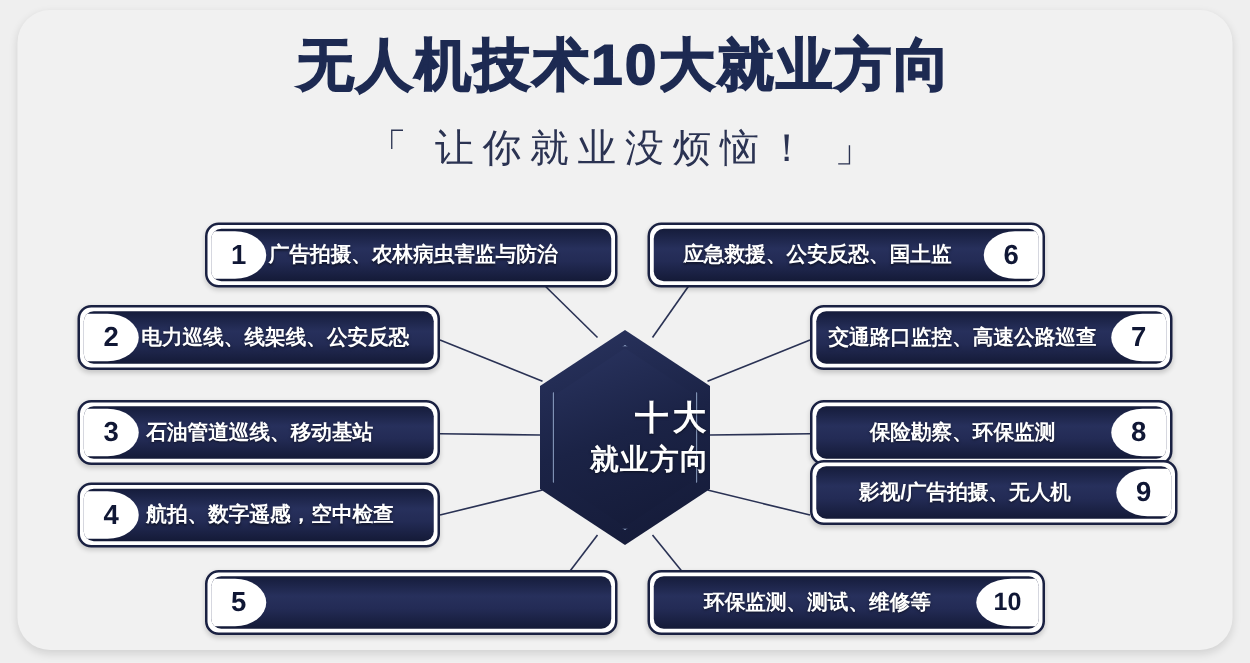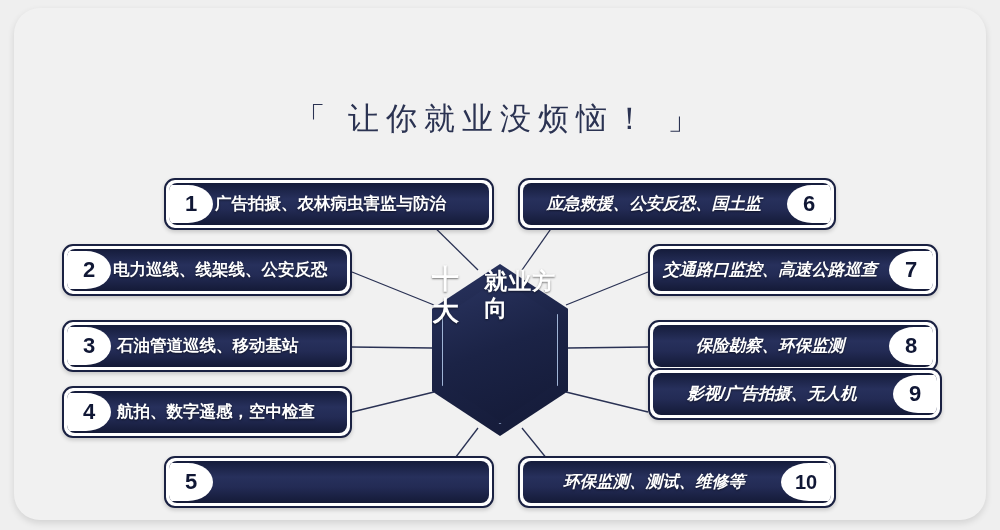--- a/index.html
+++ b/index.html
@@ -47,22 +47,22 @@
     clip-path:polygon(50% 0%,100% 26%,100% 74%,50% 100%,0% 74%,0% 26%);
     background:transparent;
     box-sizing:border-box;
   }
   .hex-inner:before{
     content:"";position:absolute;inset:1.5px;
     background:linear-gradient(160deg,#2a3460 0%,#1b2346 48%,#141a37 100%);
     clip-path:polygon(50% 0%,100% 26%,100% 74%,50% 100%,0% 74%,0% 26%);
   }
   .hex-text{
-    position:absolute;inset:0;display:flex;flex-direction:row;
-    align-items:flex-start;justify-content:center;color:#fff;
+    position:absolute;inset:0;display:flex;flex-direction:column;
+    align-items:flex-end;justify-content:center;color:#fff;
     font-weight:bold;line-height:1.18;text-shadow:0 1px 2px rgba(0,0,0,.5);
     z-index:3;
   }
   .hex-l1{font-size:27px;letter-spacing:3px;}
   .hex-l2{font-size:23px;letter-spacing:1px;margin-top:4px;}
 
   
   .box{
     position:absolute;
     border:2px solid #1a2142;
@@ -81,40 +81,41 @@
   }
   .box-label{
     color:#ffffff;font-size:16.5px;font-weight:bold;white-space:nowrap;
     text-shadow:0 1px 2px rgba(0,0,0,.55);
     width:100%;
   }
   
   .box.left .box-label{padding-left:46px;text-align:left;}
   .box.left.center-txt .box-label{padding-left:50px;padding-right:20px;text-align:left;font-family:Liberation Mono, monospace;}
   
-  .box.right .box-label{padding-right:46px;text-align:center;font-style:italic;}
+  .box.right .box-label{padding-right:46px;text-align:center;}
 
   .badge{
     position:absolute;top:50%;transform:translateY(-50%);
     width:44px;height:38px;background:#ffffff;
     display:flex;align-items:center;justify-content:center;
     color:#101735;font-weight:bold;font-size:22px;line-height:1;
     z-index:2;
   }
   .box.left .badge{left:-6px;border-radius:0 50% 50% 0 / 0 50% 50% 0;padding-left:6px;}
   .box.right .badge{right:-6px;border-radius:50% 0 0 50% / 50% 0 0 50%;padding-right:6px;}
   .badge.wide{width:50px;font-size:20px;}
 </style>
 </head>
 <body>
 
 <div id="stage">
 
   <div class="panel"></div>
 
+  <div class="title">无人机技术10大就业方向</div>
   <div class="subtitle">「 让你就业没烦恼！ 」</div>
 
   <svg class="lines" viewBox="0 0 1000 530">
     <g stroke="#2a3254" stroke-width="1.3" fill="none">
       <line x1="478" y1="270" x2="420" y2="213"></line>
       <line x1="434" y1="305" x2="352" y2="272"></line>
       <line x1="432" y1="348" x2="352" y2="347"></line>
       <line x1="434" y1="392" x2="352" y2="412"></line>
       <line x1="478" y1="428" x2="446" y2="470"></line>
       <line x1="522" y1="270" x2="562" y2="213"></line>

